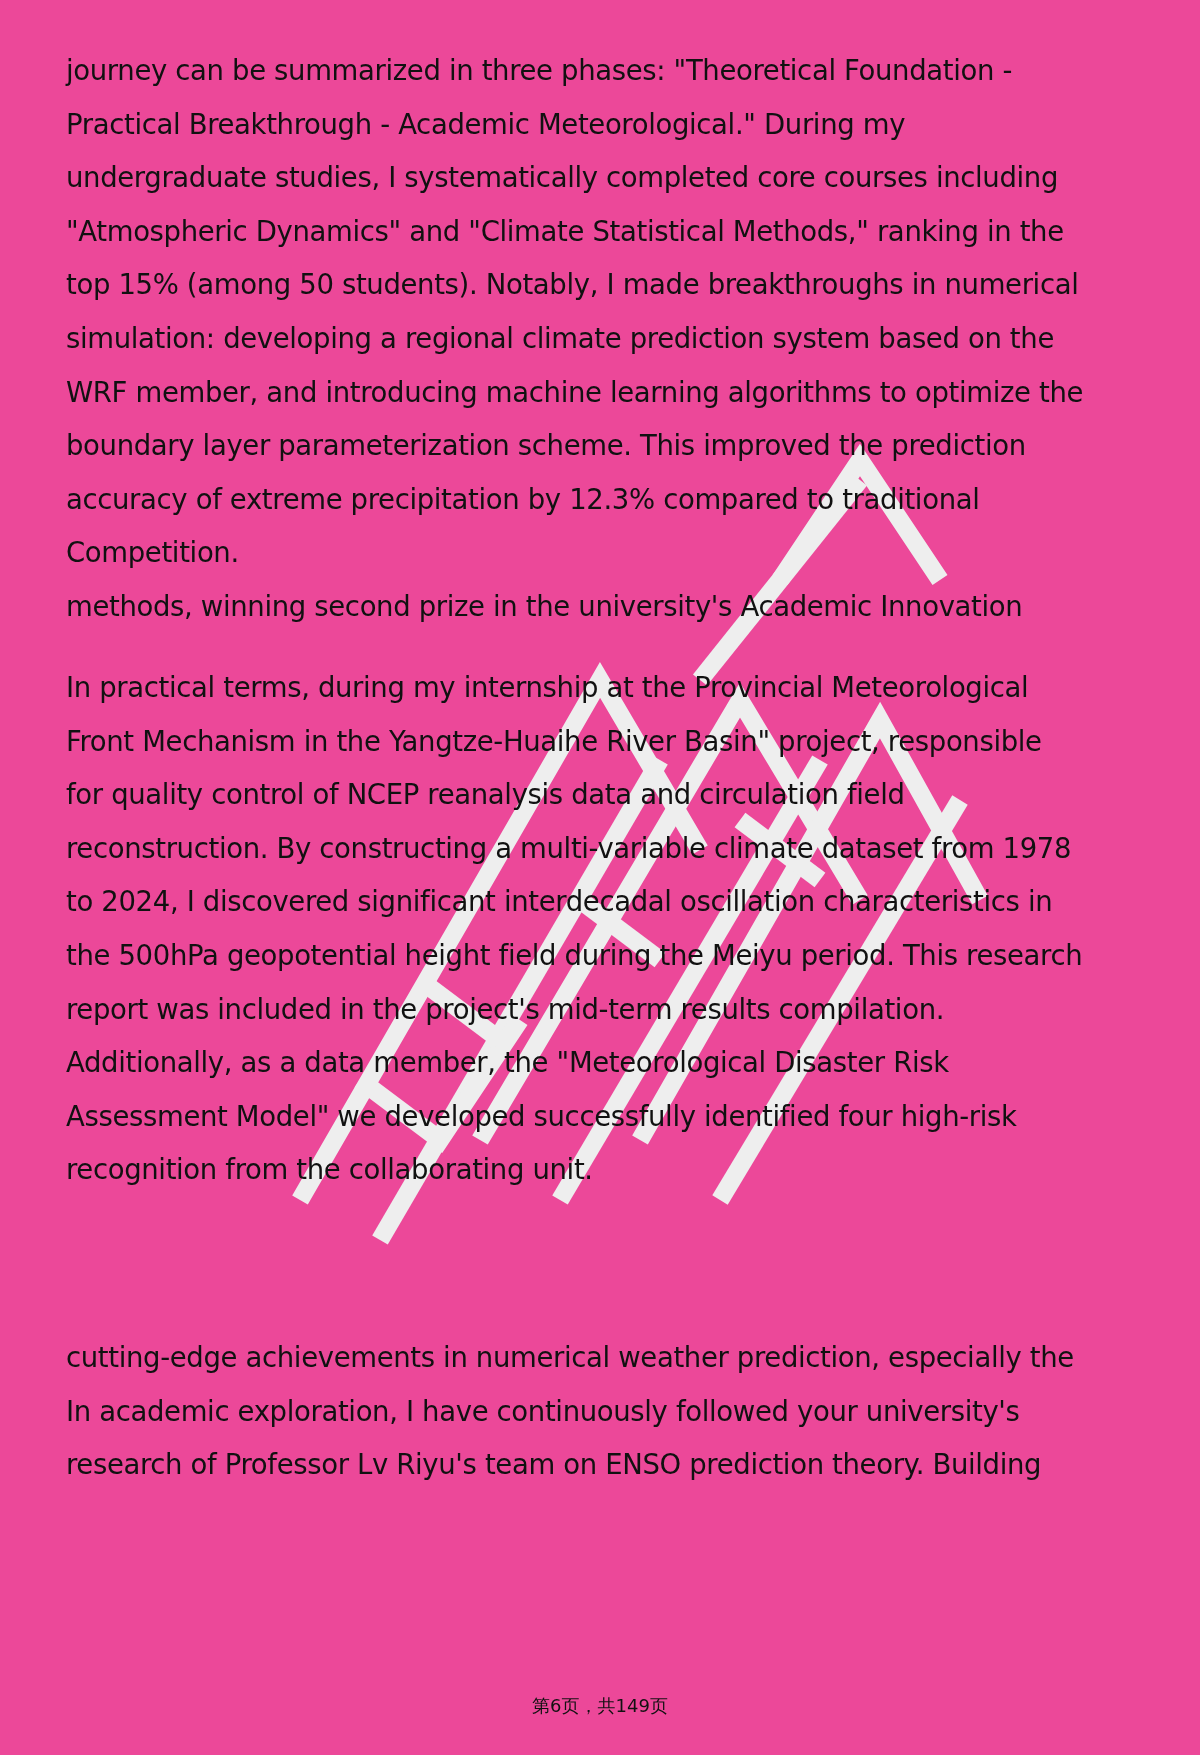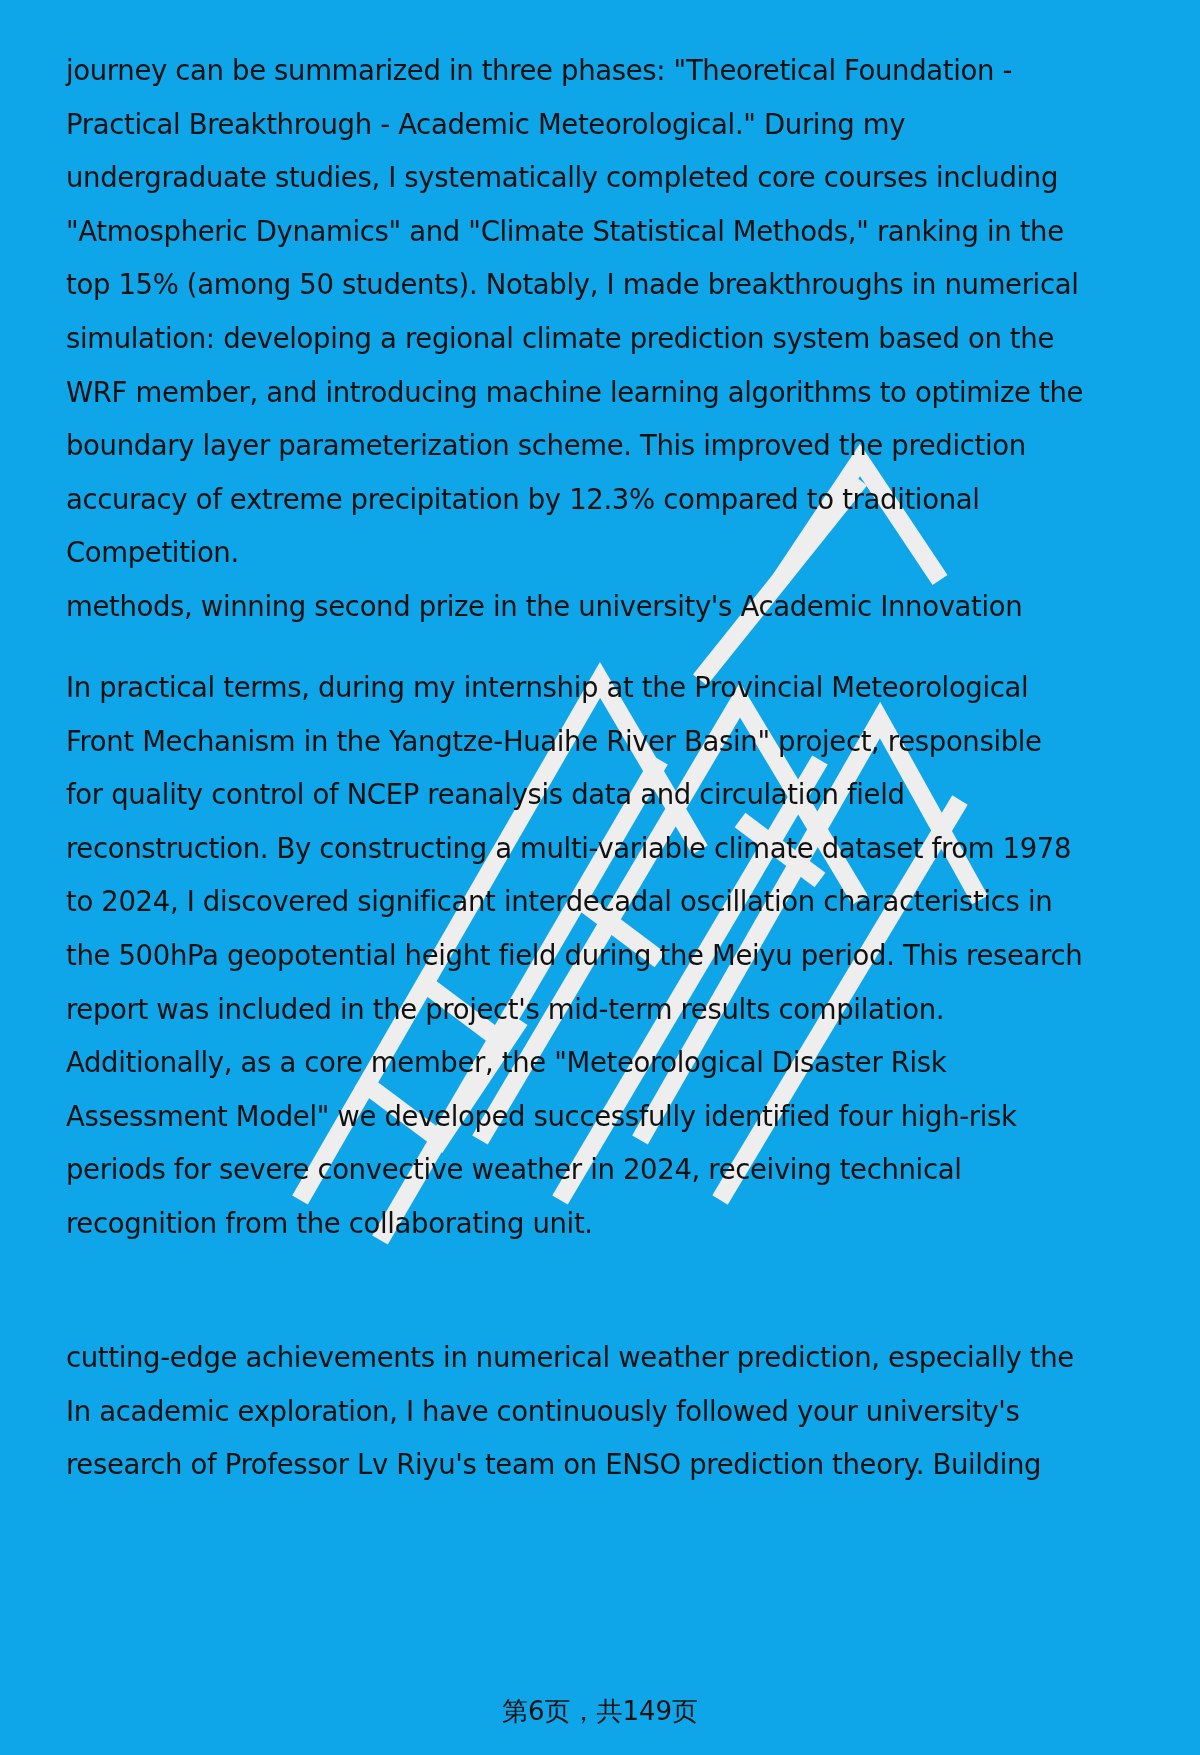--- a/index.html
+++ b/index.html
@@ -1,30 +1,30 @@
 <!DOCTYPE html>
 <html><head>
 <meta charset="utf-8">
 <style>
   html, body { margin: 0; padding: 0; background: #ffffff; }
   body { width: 1200px; height: 1755px; position: relative; overflow: hidden; }
-  .page { position: absolute; left: 0; top: 0; width: 1200px; height: 1755px; background: #0ea5e9; }
+  .page { position: absolute; left: 0; top: 0; width: 1200px; height: 1755px; background: #ec4899; }
   .watermark { position: absolute; left: 180px; top: 380px; width: 900px; height: 900px; pointer-events: none; }
   .para { position: absolute; left: 66px; width: 1120px; }
   .line {
     display: block; height: 53.6px; line-height: 53.6px;
     font-family: "DejaVu Sans", sans-serif; font-size: 27.5px; color: #111;
     white-space: nowrap; letter-spacing: -0.35px;
   }
   #p1 { top: 44px; }
   #p2 { top: 661px; }
   #p3 { top: 1331px; }
   .footer {
     position: absolute; left: 0; width: 1200px; top: 1694px; text-align: center;
-    font-family: "DejaVu Sans", sans-serif; font-size: 26px; color: #111;
+    font-family: "DejaVu Sans", sans-serif; font-size: 18px; color: #111;
   }
 </style>
 </head>
 <body>
 
 <div class="page">
 
   <svg class="watermark" viewBox="0 0 900 900">
     <g fill="none" stroke="#eeeeee" stroke-width="18" stroke-linejoin="miter">
       <path d="M120 820 L420 300 L520 470"></path>
@@ -57,23 +57,22 @@
   </div>
 
   <div class="para" id="p2">
     <span class="line">In practical terms, during my internship at the Provincial Meteorological</span>
     <span class="line">Front Mechanism in the Yangtze-Huaihe River Basin" project, responsible</span>
     <span class="line">for quality control of NCEP reanalysis data and circulation field</span>
     <span class="line">reconstruction. By constructing a multi-variable climate dataset from 1978</span>
     <span class="line">to 2024, I discovered significant interdecadal oscillation characteristics in</span>
     <span class="line">the 500hPa geopotential height field during the Meiyu period. This research</span>
     <span class="line">report was included in the project's mid-term results compilation.</span>
-    <span class="line">Additionally, as a core member, the "Meteorological Disaster Risk</span>
+    <span class="line">Additionally, as a data member, the "Meteorological Disaster Risk</span>
     <span class="line">Assessment Model" we developed successfully identified four high-risk</span>
-    <span class="line">periods for severe convective weather in 2024, receiving technical</span>
     <span class="line">recognition from the collaborating unit.</span>
   </div>
 
   <div class="para" id="p3">
     <span class="line">cutting-edge achievements in numerical weather prediction, especially the</span>
     <span class="line">In academic exploration, I have continuously followed your university's</span>
     <span class="line">research of Professor Lv Riyu's team on ENSO prediction theory. Building</span>
   </div>
 
   <div class="footer">第6页，共149页</div>

